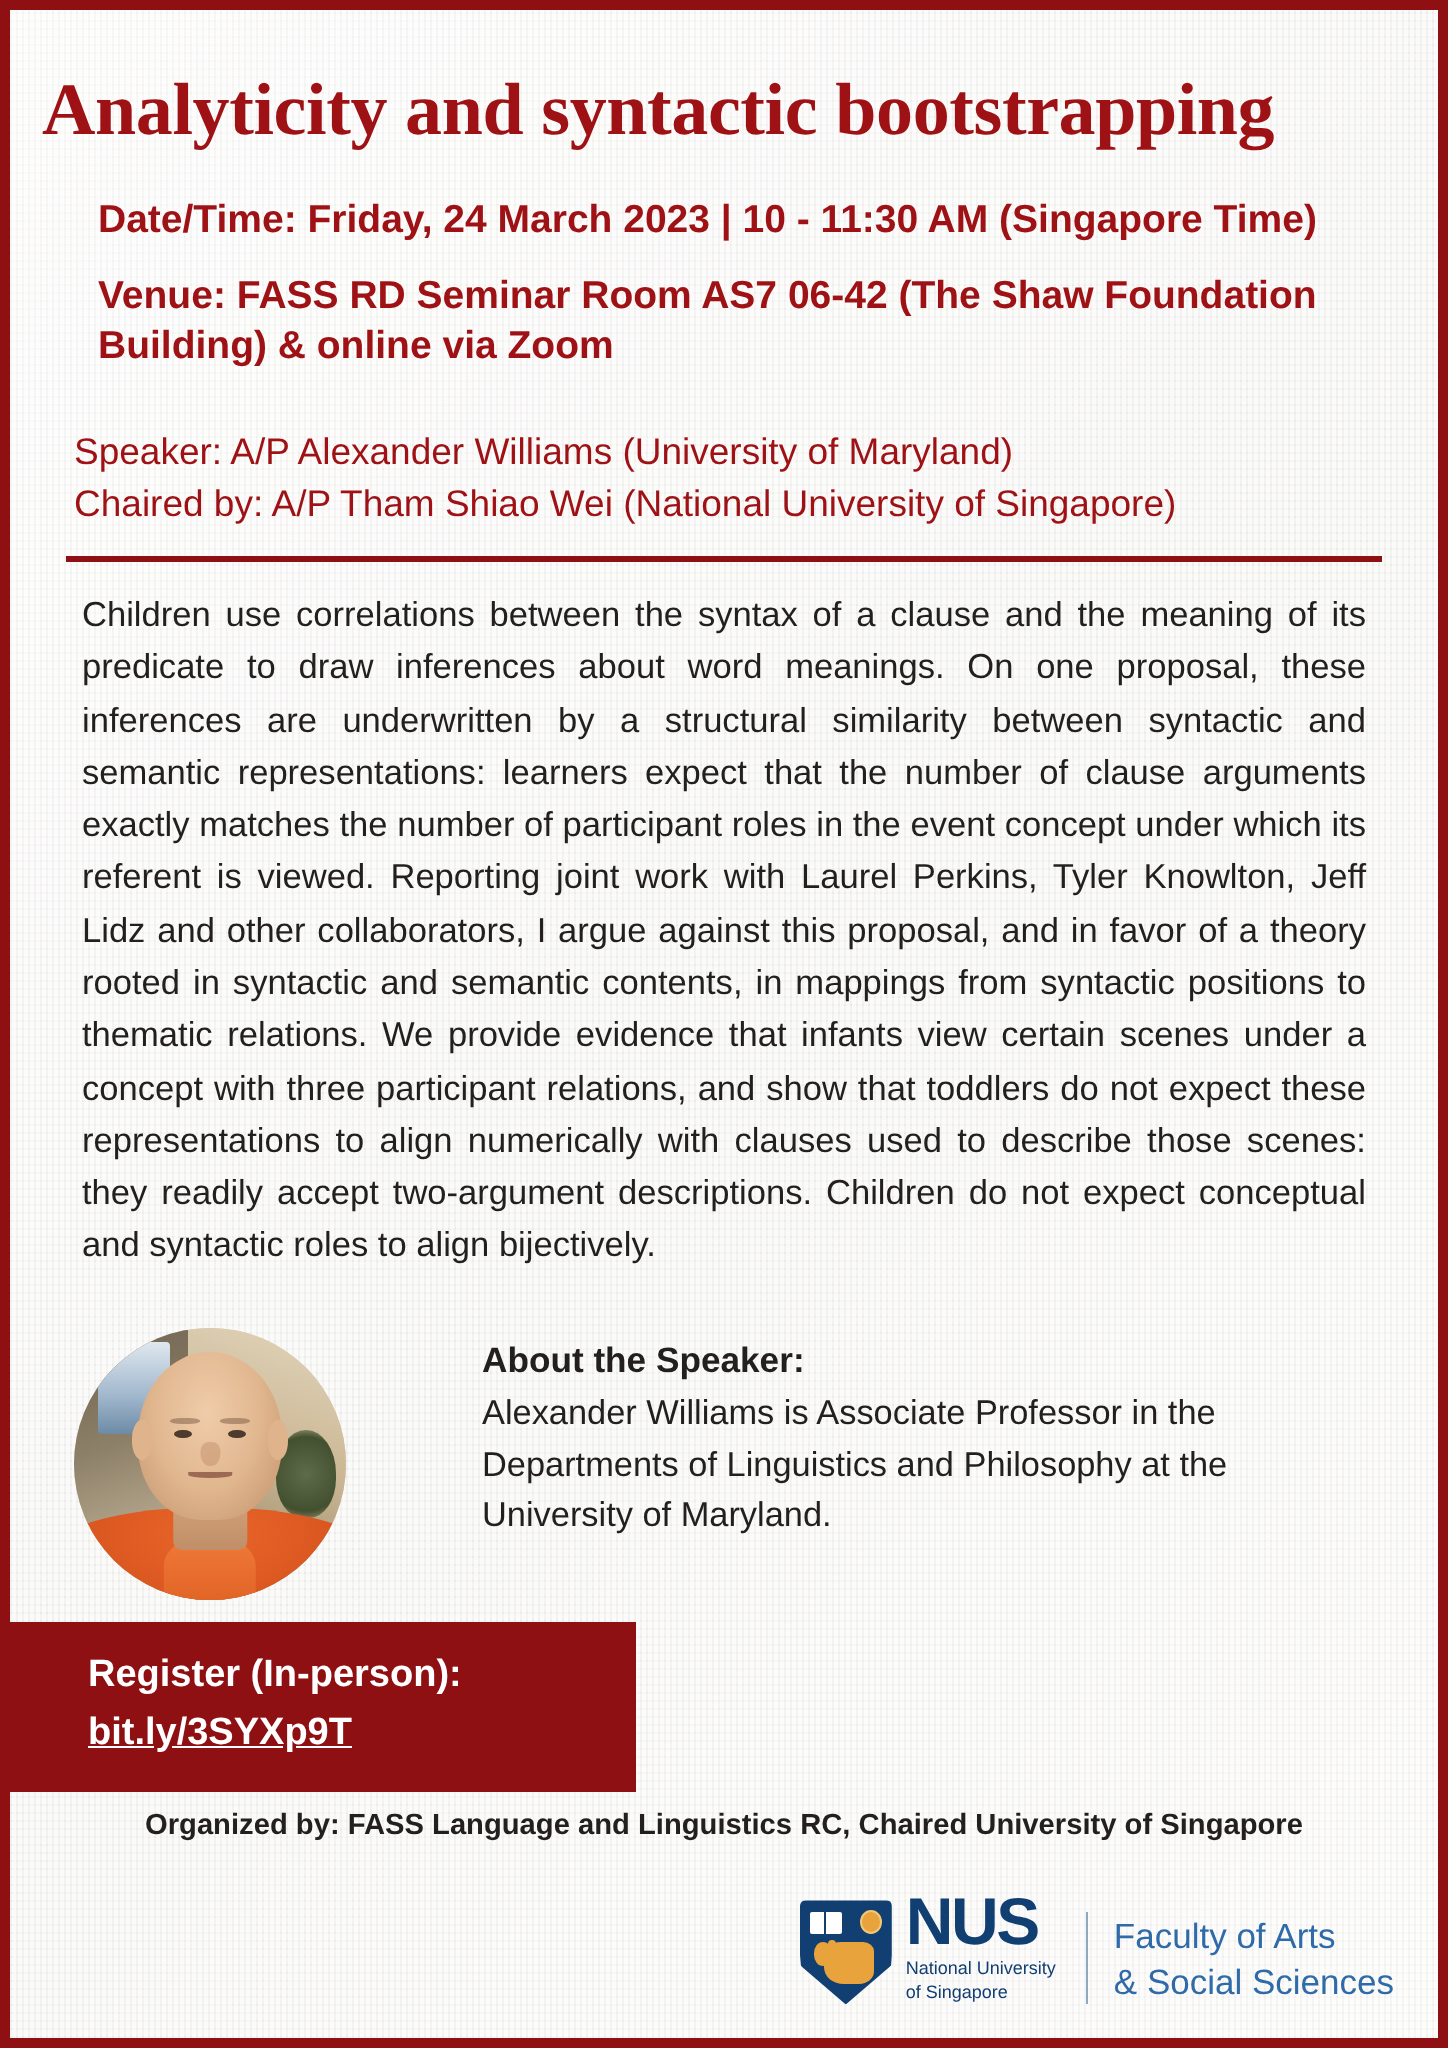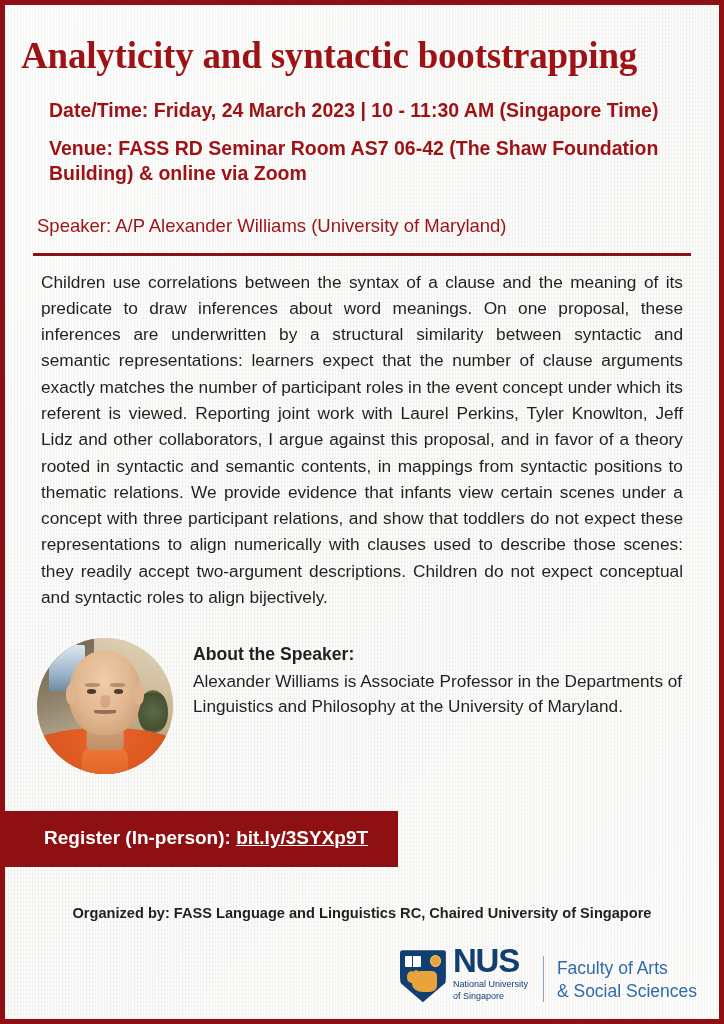--- a/index.html
+++ b/index.html
@@ -80,20 +80,21 @@
     font-size: 17.3px;
     line-height: 1.52;
     color: #231f1f;
     text-align: justify;
   }
 
   .about-row {
     display: flex;
     align-items: flex-start;
     margin: 26px 32px 0 32px;
+    gap: 48px;
   }
   .portrait {
     flex: 0 0 auto;
     width: 136px;
     height: 136px;
     border-radius: 50%;
     overflow: hidden;
     position: relative;
     background: #d8c9b4;
     margin-top: 2px;
@@ -200,21 +201,21 @@
   }
   .about-body {
     font-size: 17.2px;
     line-height: 1.47;
   }
 
   .register-band {
     position: absolute;
     left: -5px;
     top: 806px;
-    width: 398px;
+    width: 318px;
     padding: 13px 0 14px 0;
     background: #8e1012;
     box-sizing: border-box;
   }
   .register-line {
     color: #ffffff;
     font-size: 19px;
     font-weight: bold;
     line-height: 1.52;
     padding-left: 44px;
@@ -322,20 +323,21 @@
 
   <h1 class="title">Analyticity and syntactic bootstrapping</h1>
 
   <div class="meta-block">
     <div class="meta-line">Date/Time: Friday, 24 March 2023 | 10 - 11:30 AM (Singapore Time)</div>
     <div class="meta-line meta-venue">Venue: FASS RD Seminar Room AS7 06-42 (The Shaw Foundation Building) &amp; online via Zoom</div>
   </div>
 
   <div class="speaker-block">
     <div class="speaker-line">Speaker: A/P Alexander Williams (University of Maryland)</div>
+    <div class="speaker-line">Chaired by: A/P Tham Shiao Wei (National University of Singapore)</div>
   </div>
 
   <div class="rule"></div>
 
   <div class="abstract">Children use correlations between the syntax of a clause and the meaning of its predicate to draw inferences about word meanings. On one proposal, these inferences are underwritten by a structural similarity between syntactic and semantic representations: learners expect that the number of clause arguments exactly matches the number of participant roles in the event concept under which its referent is viewed. Reporting joint work with Laurel Perkins, Tyler Knowlton, Jeff Lidz and other collaborators, I argue against this proposal, and in favor of a theory rooted in syntactic and semantic contents, in mappings from syntactic positions to thematic relations. We provide evidence that infants view certain scenes under a concept with three participant relations, and show that toddlers do not expect these representations to align numerically with clauses used to describe those scenes: they readily accept two-argument descriptions. Children do not expect conceptual and syntactic roles to align bijectively.</div>
 
   <div class="about-row">
     <div class="portrait">
       <div class="bg-right"></div>
       <div class="bg-left"></div>

